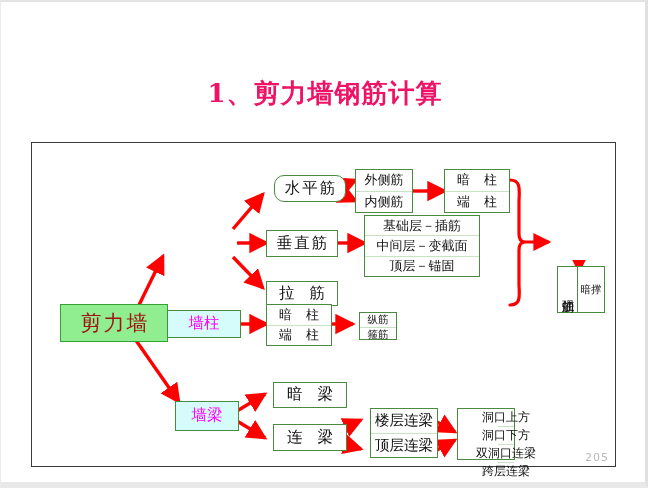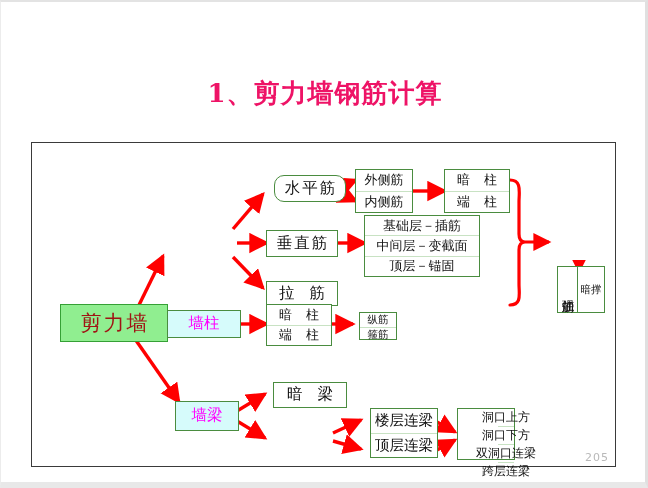--- a/index.html
+++ b/index.html
@@ -241,20 +241,21 @@
       <div class="row fs-14 sp">暗 柱</div>
       <div class="row fs-14 sp">端 柱</div>
     </div>
 
     <div class="stack" style="left:358px;top:310px;width:38px;height:28px;">
       <div class="row fs-11">纵筋</div>
       <div class="row fs-11">箍筋</div>
     </div>
 
     <div class="node plain t-black fs-16 sp" style="left:272px;top:380px;width:74px;height:26px;">暗 梁</div>
+    <div class="node plain t-black fs-16 sp" style="left:272px;top:422px;width:74px;height:27px;">连 梁</div>
 
     <div class="stack" style="left:369px;top:406px;width:68px;height:50px;">
       <div class="row fs-15">楼层连梁</div>
       <div class="row fs-15">顶层连梁</div>
     </div>
 
     <div class="stack" style="left:456px;top:406px;width:58px;height:52px;">
       <div class="row fs-9">洞口上方</div>
       <div class="row fs-9">洞口下方</div>
       <div class="row fs-9">双洞口连梁</div>

